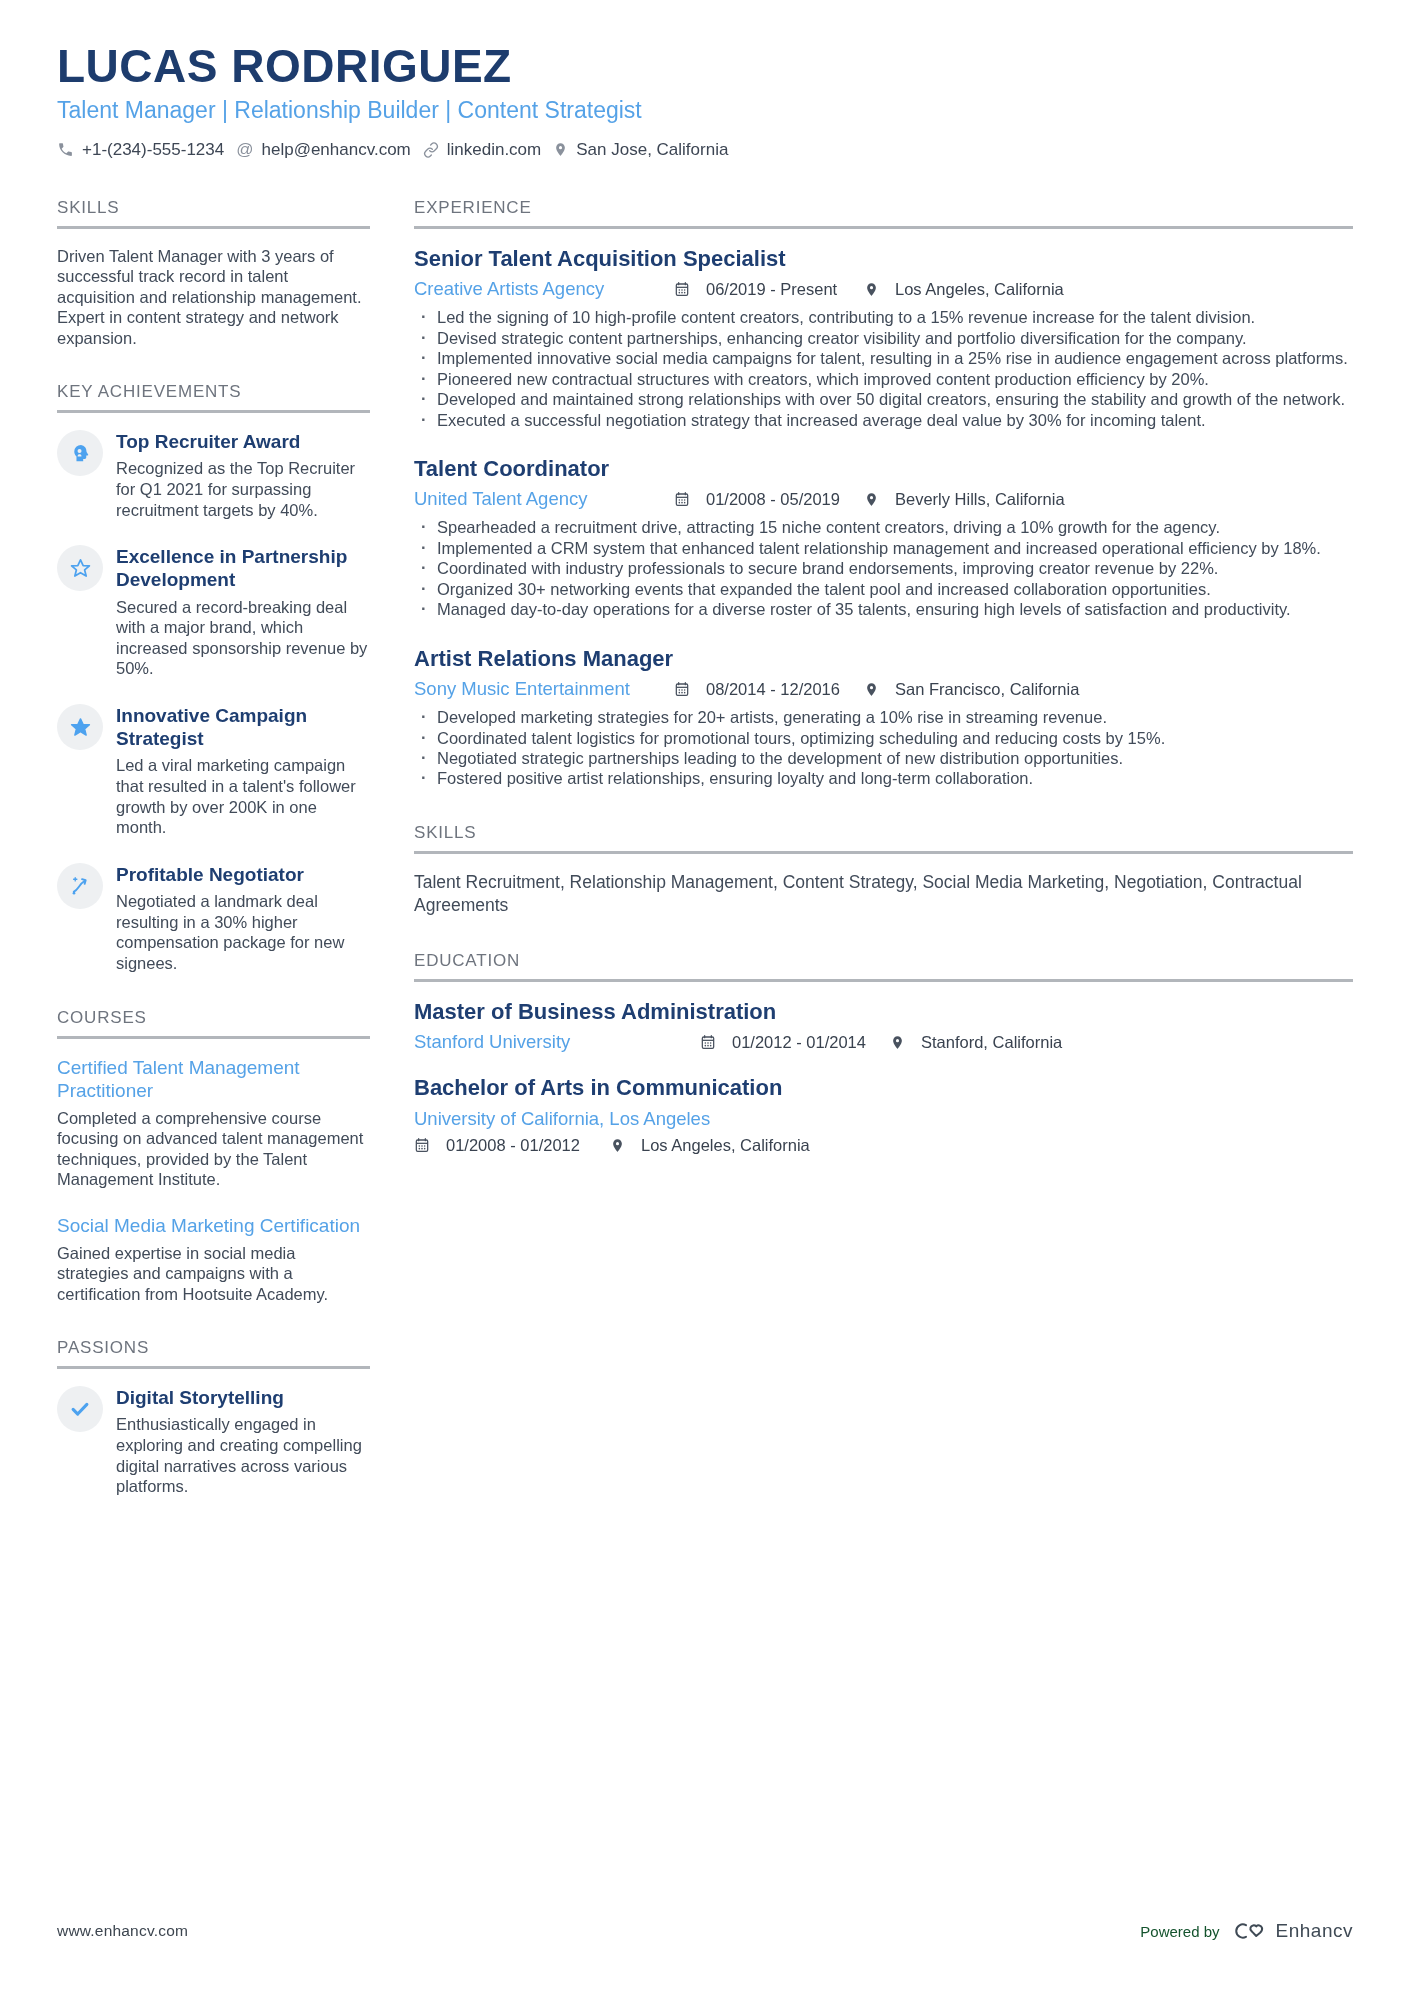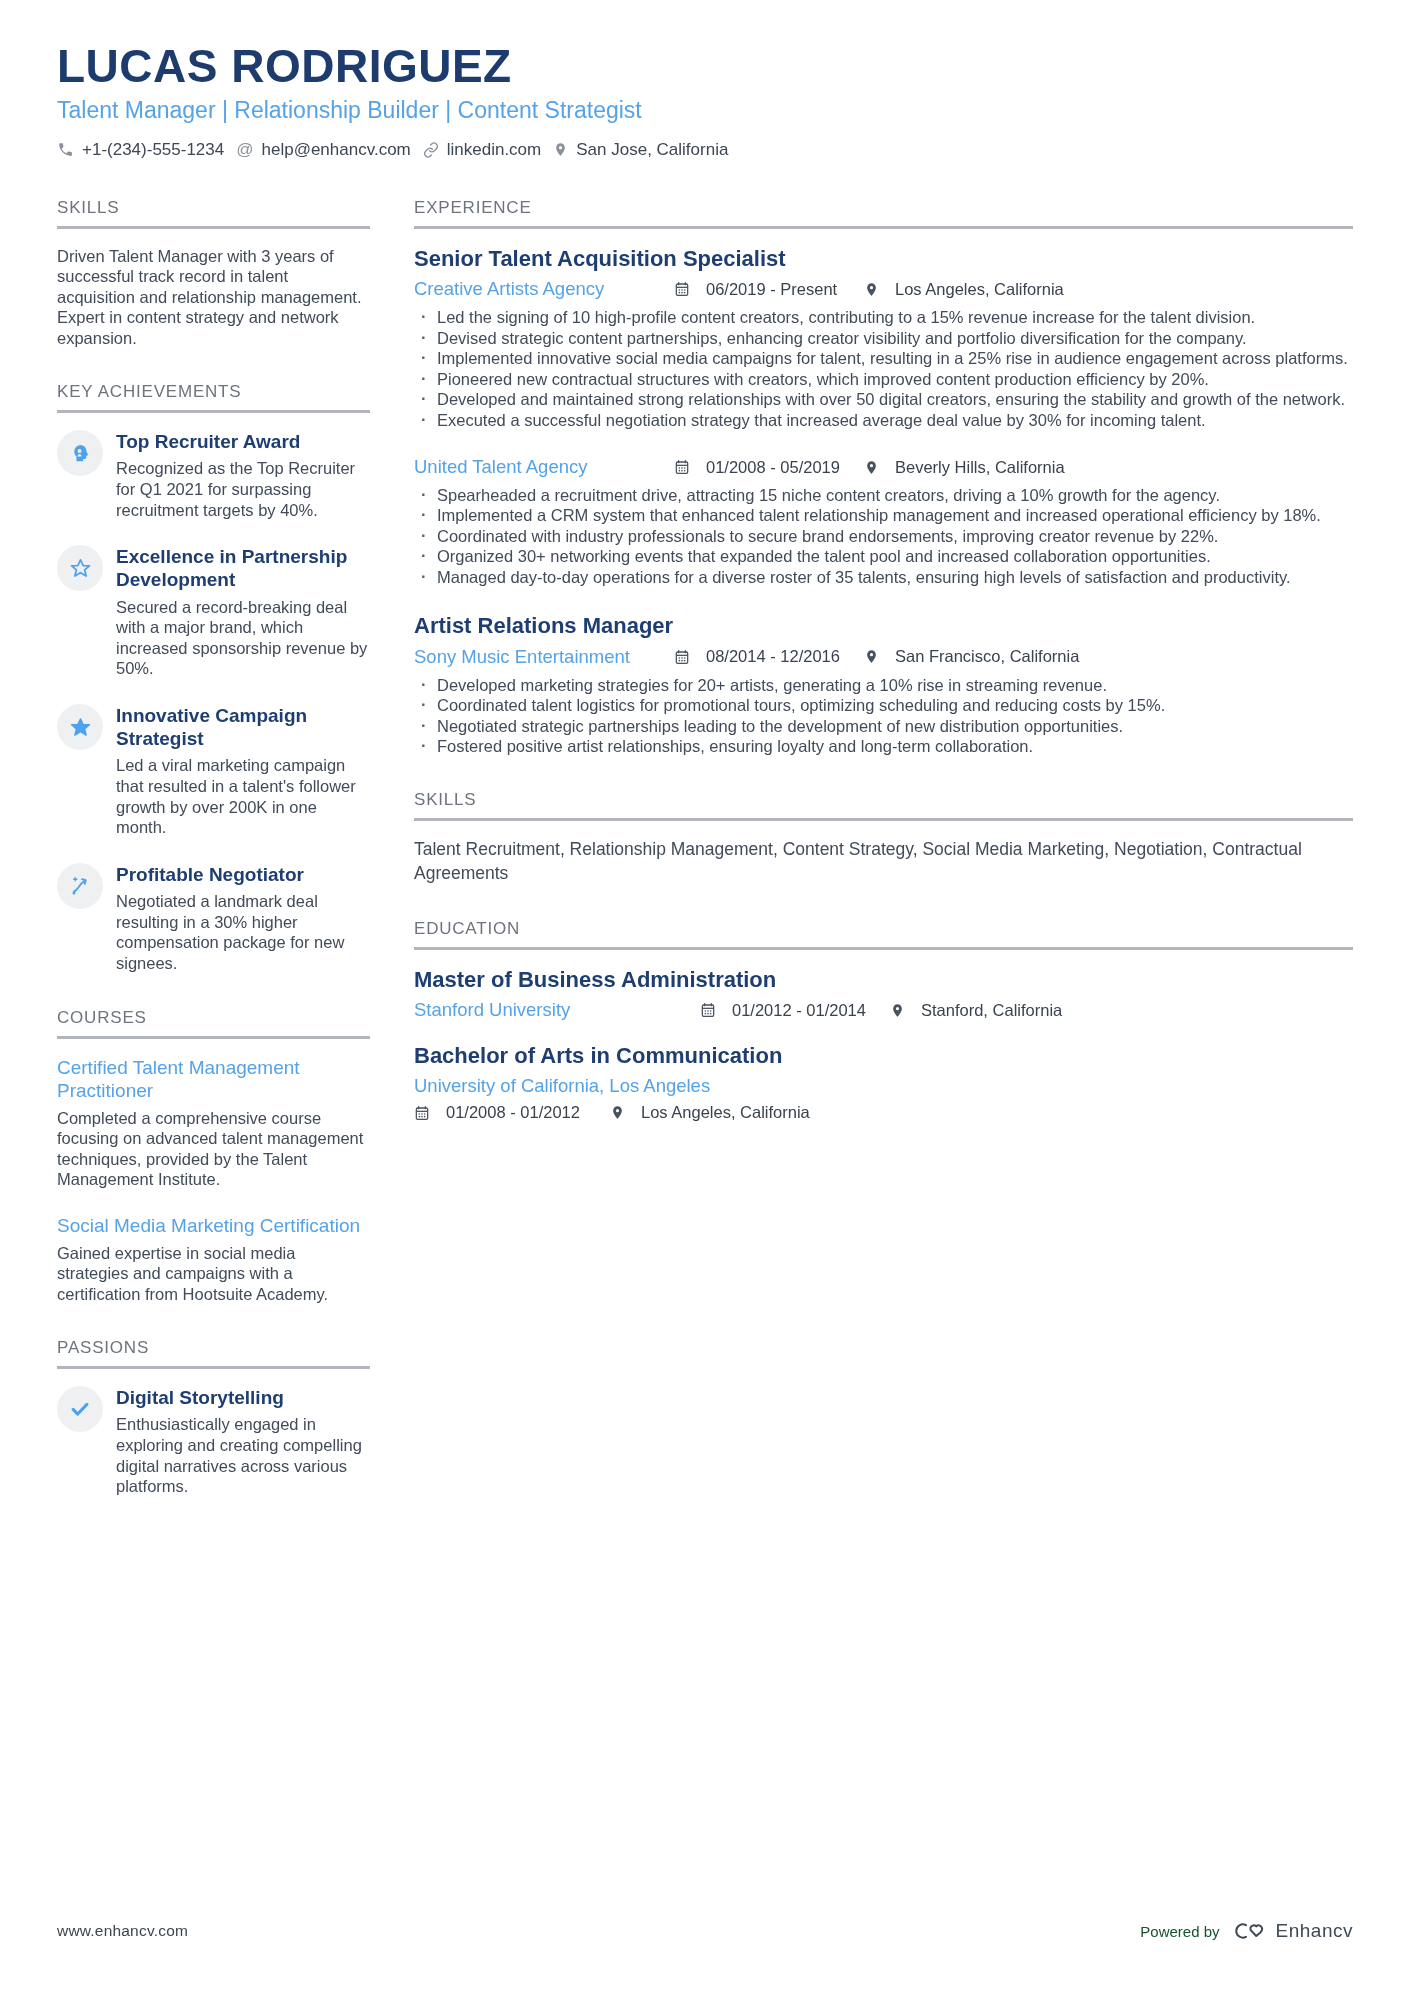--- a/index.html
+++ b/index.html
@@ -247,20 +247,21 @@
             <li>Led the signing of 10 high-profile content creators, contributing to a 15% revenue increase for the talent division.</li>
             <li>Devised strategic content partnerships, enhancing creator visibility and portfolio diversification for the company.</li>
             <li>Implemented innovative social media campaigns for talent, resulting in a 25% rise in audience engagement across platforms.</li>
             <li>Pioneered new contractual structures with creators, which improved content production efficiency by 20%.</li>
             <li>Developed and maintained strong relationships with over 50 digital creators, ensuring the stability and growth of the network.</li>
             <li>Executed a successful negotiation strategy that increased average deal value by 30% for incoming talent.</li>
           </ul>
         </div>
 
         <div class="job">
+          <div class="job-title">Talent Coordinator</div>
           <div class="meta-row">
             <span class="company">United Talent Agency</span>
             <span class="mgroup dates">
               <span class="micon">
                 <svg width="16" height="16" viewBox="0 0 24 24" fill="none" stroke="#49525f" stroke-width="1.9">
                     <path d="M7 2.5v3M17 2.5v3" stroke-linecap="round"></path>
                     <rect x="3.5" y="4.5" width="17" height="17" rx="2"></rect>
                     <path d="M3.5 9.5h17"></path>
                     <g fill="#49525f" stroke="none">
                       <circle cx="8" cy="13.5" r="1.2"></circle>

